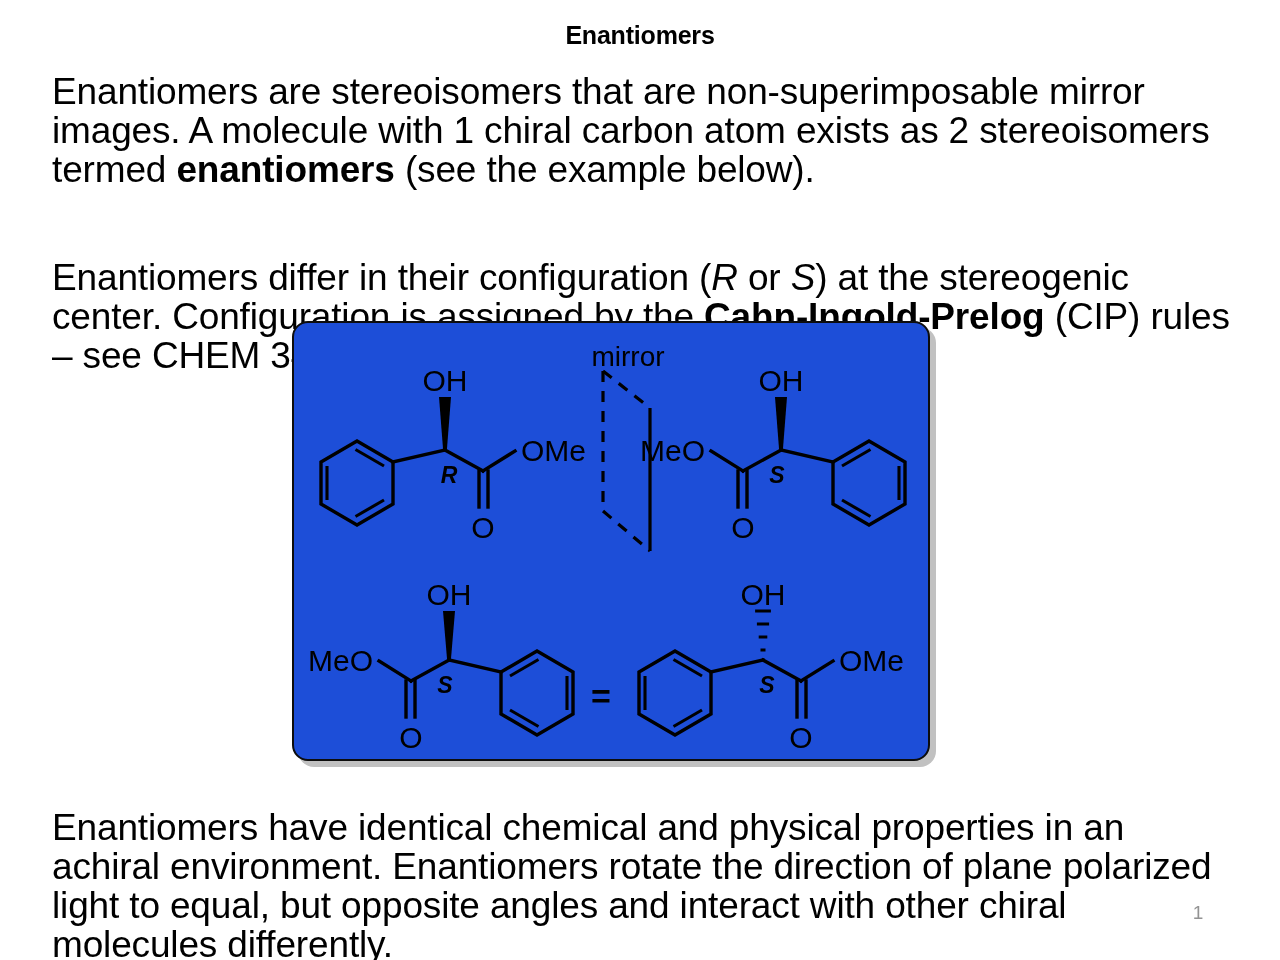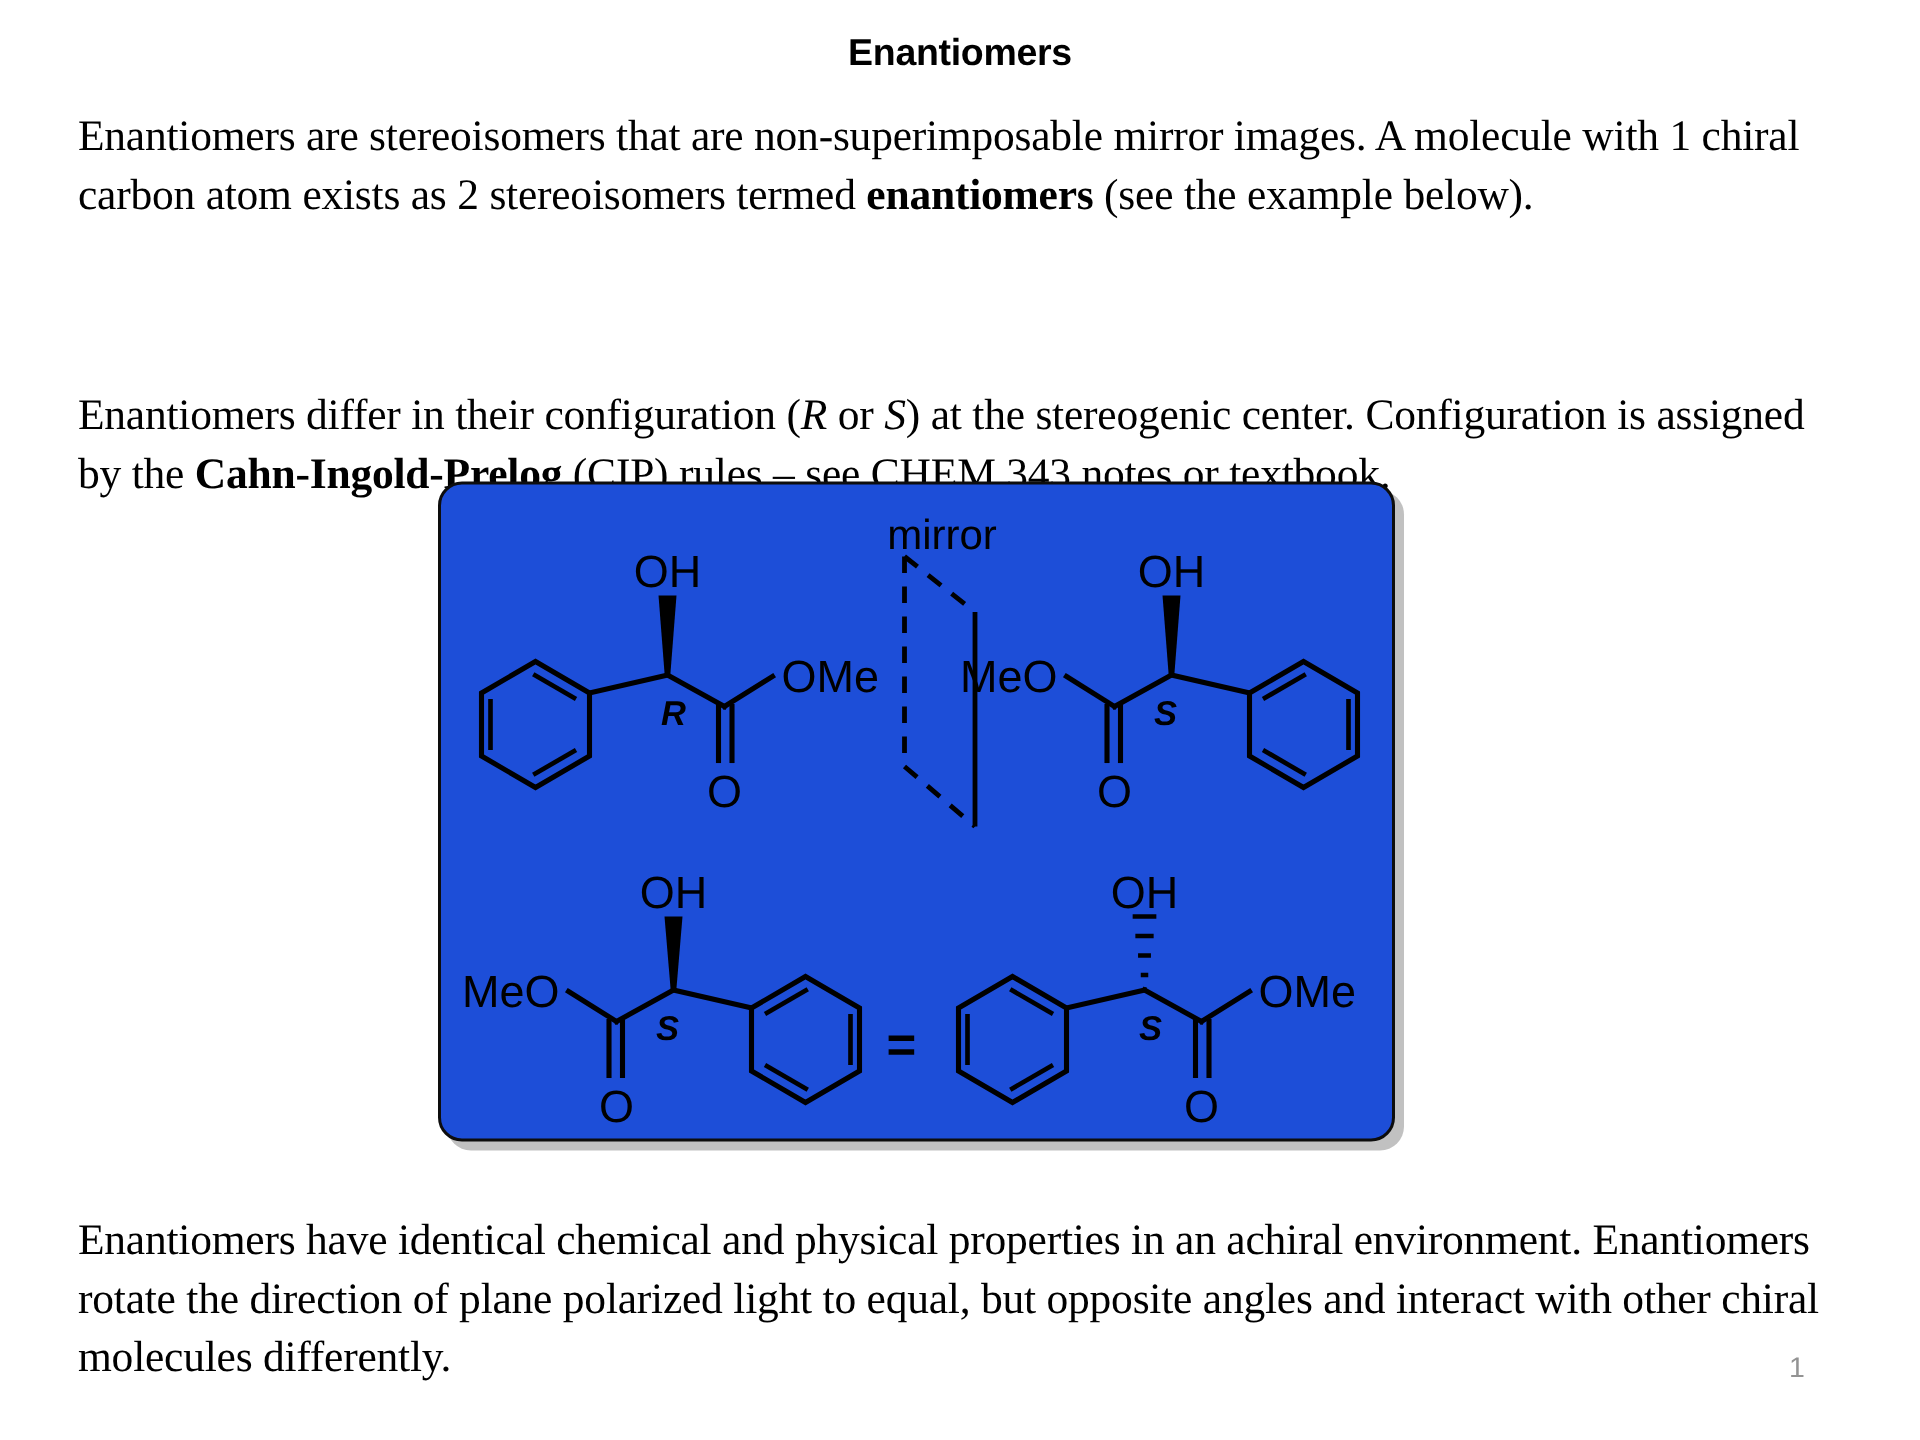--- a/index.html
+++ b/index.html
@@ -31,25 +31,24 @@
     font-weight: bold;
     letter-spacing: -0.2px;
     line-height: 1.1;
   }
 
   
   .body-para {
     position: absolute;
     left: 52px;
     width: 1180px;
-    font-size: 29px;
+    font-size: 37px;
     line-height: 39px;
     letter-spacing: -0.15px;
     text-align: left;
-    font-family: Liberation Serif, serif;
   }
   #para-1 { top: 72px; }
   #para-2 { top: 226px; margin-top: 32px; }
   #para-3 { top: 808px; }
 
   .bold { font-weight: bold; }
   .ital { font-style: italic; }
 
   
   #page-number {

